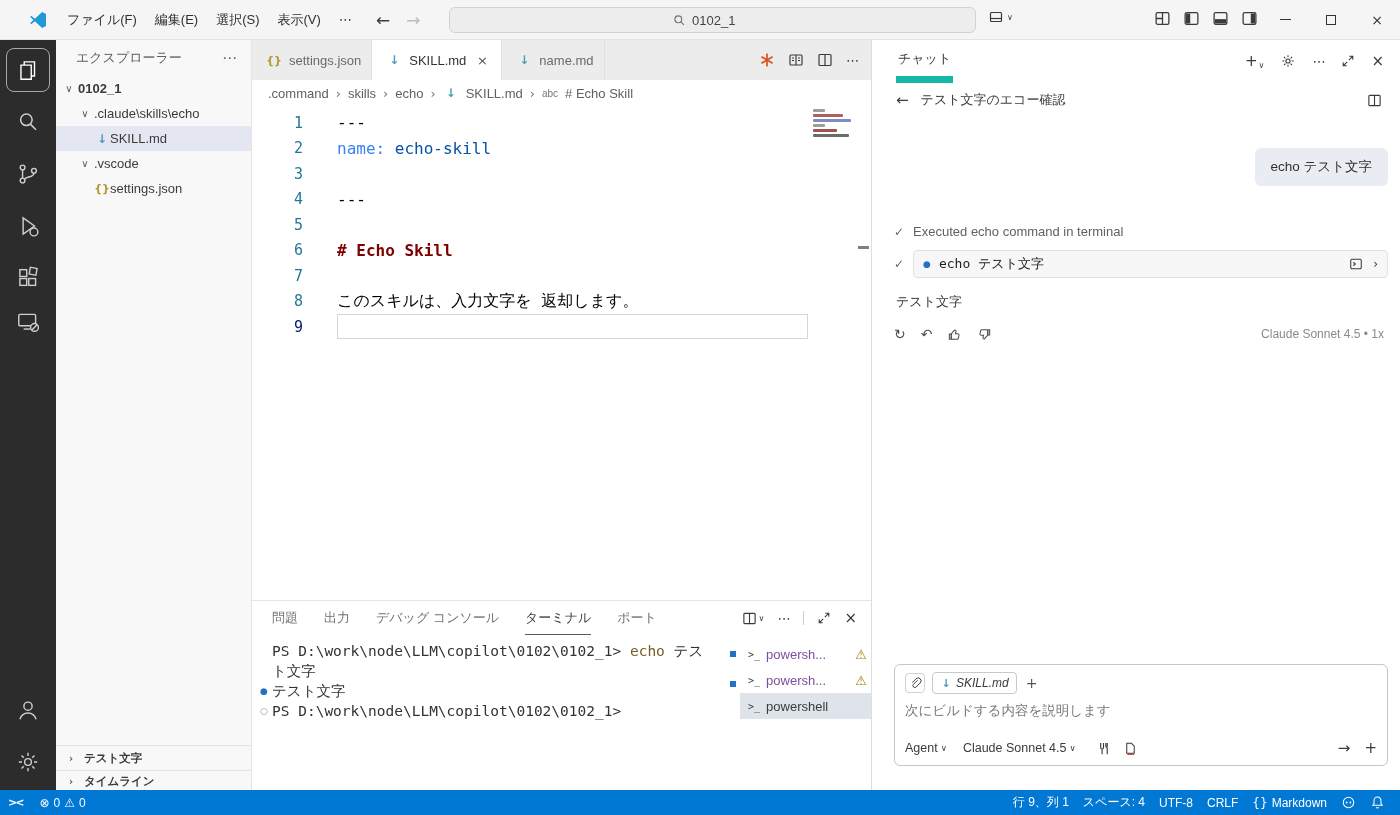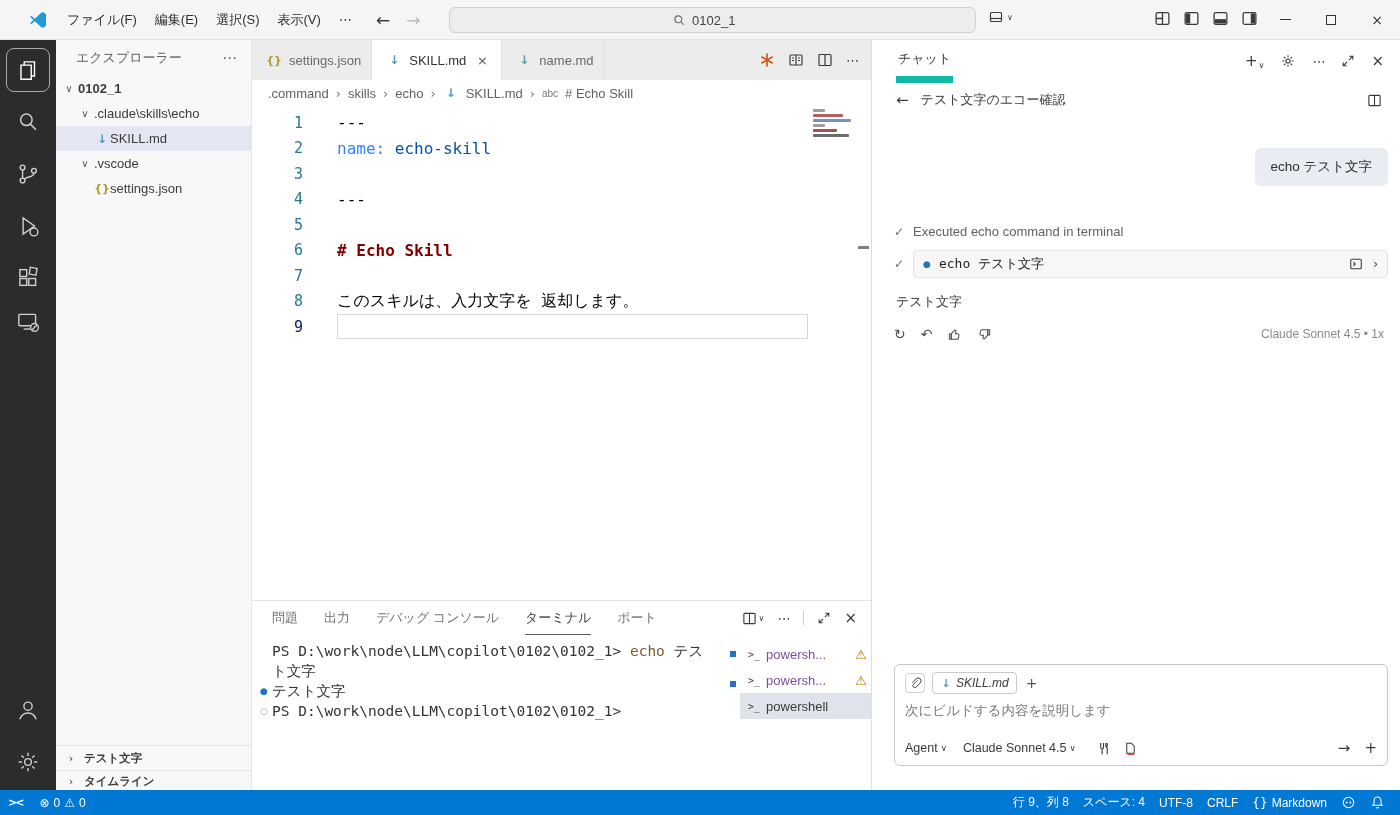--- a/index.html
+++ b/index.html
@@ -654,21 +654,21 @@
 
   <div class="statusbar">
     <span class="sb-remote glyph">&gt;&lt;</span>
     <span class="sb-item">
       <span class="glyph">⊗</span>
       <span>0</span>
       <span class="glyph">⚠</span>
       <span>0</span>
     </span>
     <span class="sb-right">
-      <span class="sb-item">行 9、列 8</span>
+      <span class="sb-item">行 9、列 1</span>
       <span class="sb-item">スペース: 4</span>
       <span class="sb-item">UTF-8</span>
       <span class="sb-item">CRLF</span>
       <span class="sb-item">
         <span class="glyph">{}</span>
         <span>Markdown</span>
       </span>
       <span class="sb-item">
           <svg class="ic" width="15" height="15" viewBox="0 0 16 16">
             <g fill="none" stroke="#fff" stroke-width="1.1">

